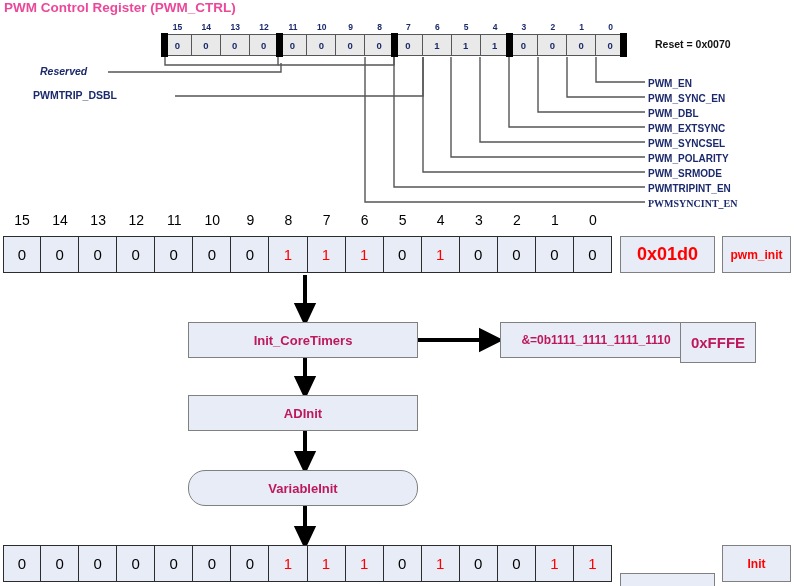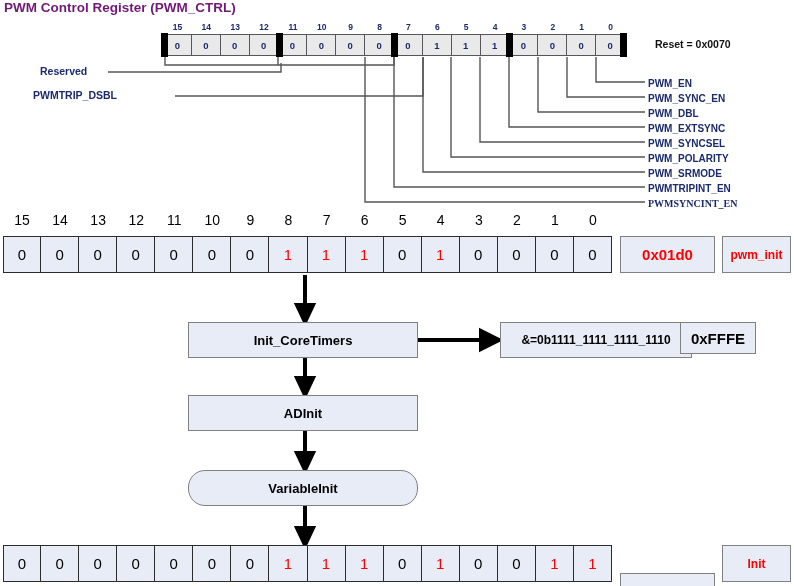--- a/index.html
+++ b/index.html
@@ -6,21 +6,21 @@
   body{
     width:794px;height:586px;position:relative;overflow:hidden;
     font-family:"Liberation Sans", sans-serif;
     -webkit-font-smoothing:antialiased;
   }
   .abs{position:absolute;}
 
   
   #title{
     left:4px;top:0px;
-    font-size:13.5px;font-weight:bold;color:#701a75;
+    font-size:13.5px;font-weight:bold;color:#ec4899;
     letter-spacing:0px;white-space:nowrap;
   }
 
   
   #reg-top{left:163px;top:34px;width:462px;height:22px;}
   #reg-top .cellrow{display:flex;height:22px;width:462px;}
   #reg-top .bitcell{
     width:28.875px;height:22px;box-sizing:border-box;
     border:1px solid #55555a;border-left:none;
     background:#e9e9e9;
@@ -70,34 +70,34 @@
     font-size:15px;color:#000;
   }
   .datarow .cell:first-child{border-left:1px solid #2c2c2c;}
   .datarow .cell.one{color:#ff0000;}
 
   .valbox{
     box-sizing:border-box;border:1px solid #808080;background:#e7ecf6;
     display:flex;align-items:center;justify-content:center;
     color:#ff0000;font-weight:bold;
   }
-  #hex-top{left:620px;top:236px;width:95px;height:37px;font-size:15px;}
+  #hex-top{left:620px;top:236px;width:95px;height:37px;font-size:18px;}
   #name-top{left:722px;top:236px;width:69px;height:37px;font-size:12px;}
   #hex-bottom{left:620px;top:545px;width:95px;height:37px;font-size:15px;margin-top:28px;}
   #name-bottom{left:722px;top:545px;width:69px;height:37px;font-size:12px;}
 
   
   .flowbox{
     box-sizing:border-box;border:1px solid #808080;background:#e7ecf6;
     display:flex;align-items:center;justify-content:center;
-    color:#000000;font-weight:bold;font-size:13px;
+    color:#be185d;font-weight:bold;font-size:13px;
   }
   #box-coretimers{left:188px;top:322px;width:230px;height:36px;}
   #box-mask{left:500px;top:322px;width:192px;height:36px;font-size:12px;}
-  #box-fffe{left:680px;top:322px;width:76px;height:32px;font-size:15px;}
+  #box-fffe{left:680px;top:322px;width:76px;height:41px;font-size:15px;}
   #box-adinit{left:188px;top:395px;width:230px;height:36px;}
   #box-varinit{left:188px;top:470px;width:230px;height:36px;border-radius:17px;}
 
   svg.overlay{position:absolute;left:0;top:0;width:794px;height:586px;pointer-events:none;}
 </style>
 </head>
 <body>
 
 <div class="abs" id="title">PWM Control Register (PWM_CTRL)</div>
 
@@ -144,21 +144,21 @@
 </div>
 
 <div class="abs thickbar" style="left:161px;"></div>
 <div class="abs thickbar" style="left:276px;"></div>
 <div class="abs thickbar" style="left:391px;"></div>
 <div class="abs thickbar" style="left:506px;"></div>
 <div class="abs thickbar" style="left:620px;"></div>
 
 <div class="abs" id="reset-text">Reset = 0x0070</div>
 
-<div class="abs leftlabel" style="left:40px;top:65px;">Reserved</div>
+<div class="abs leftlabel" style="left:40px;top:65px;font-style:italic;">Reserved</div>
 <div class="abs leftlabel" style="left:33px;top:89px;">PWMTRIP_DSBL</div>
 
 <div class="abs leadlabel" style="top:78px;">PWM_EN</div>
 <div class="abs leadlabel" style="top:93px;">PWM_SYNC_EN</div>
 <div class="abs leadlabel" style="top:108px;">PWM_DBL</div>
 <div class="abs leadlabel" style="top:123px;">PWM_EXTSYNC</div>
 <div class="abs leadlabel" style="top:138px;">PWM_SYNCSEL</div>
 <div class="abs leadlabel" style="top:153px;">PWM_POLARITY</div>
 <div class="abs leadlabel" style="top:168px;">PWM_SRMODE</div>
 <div class="abs leadlabel" style="top:183px;">PWMTRIPINT_EN</div>

